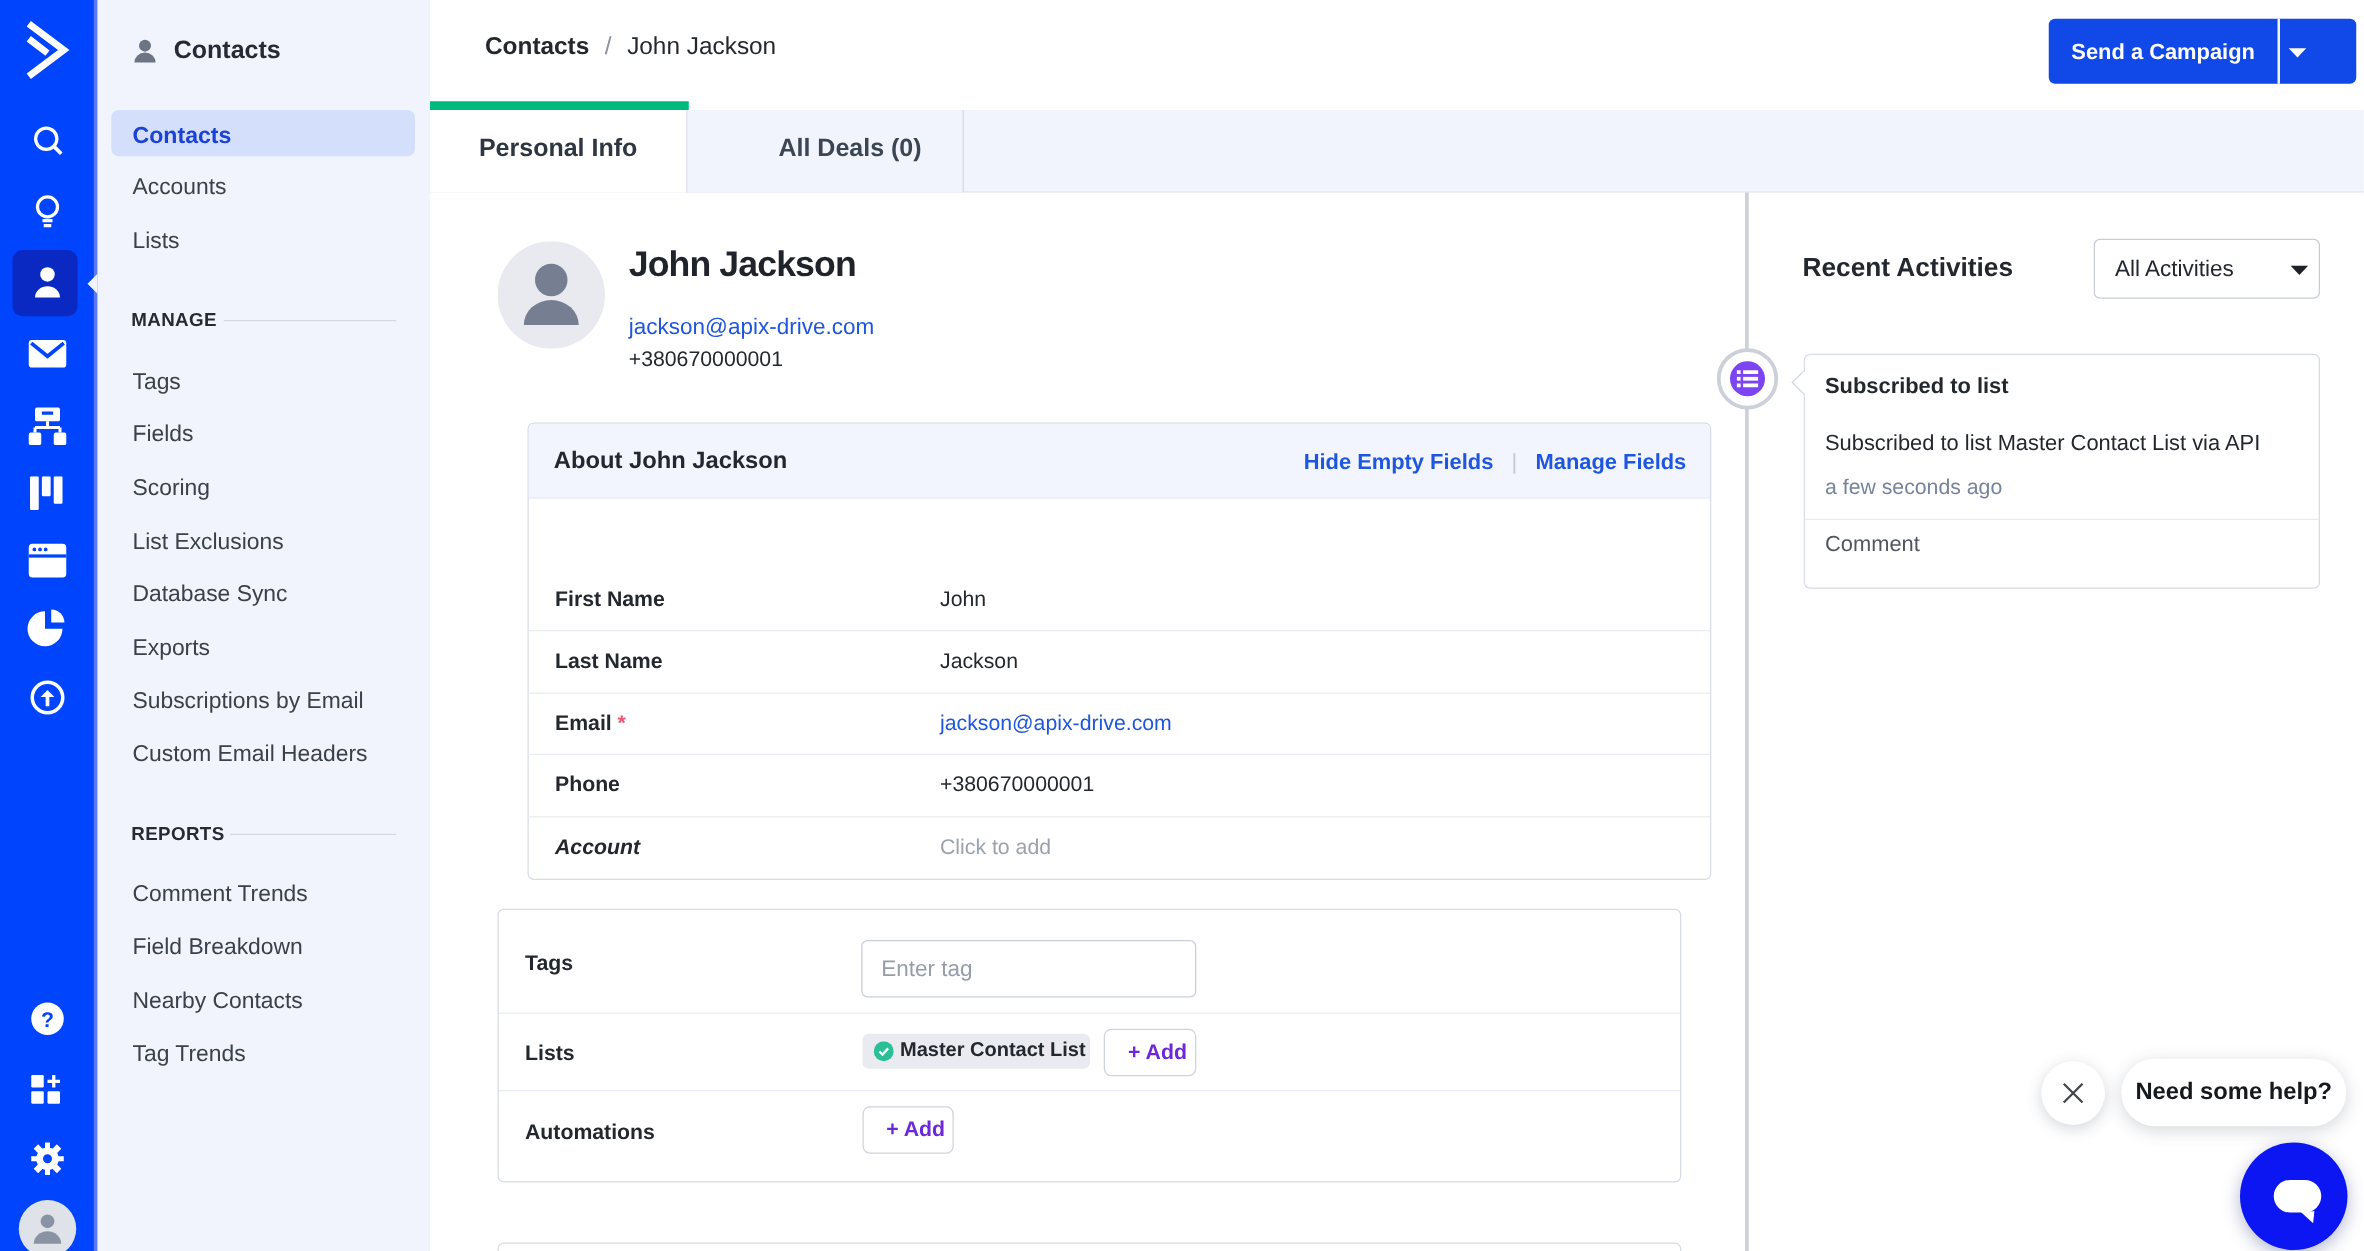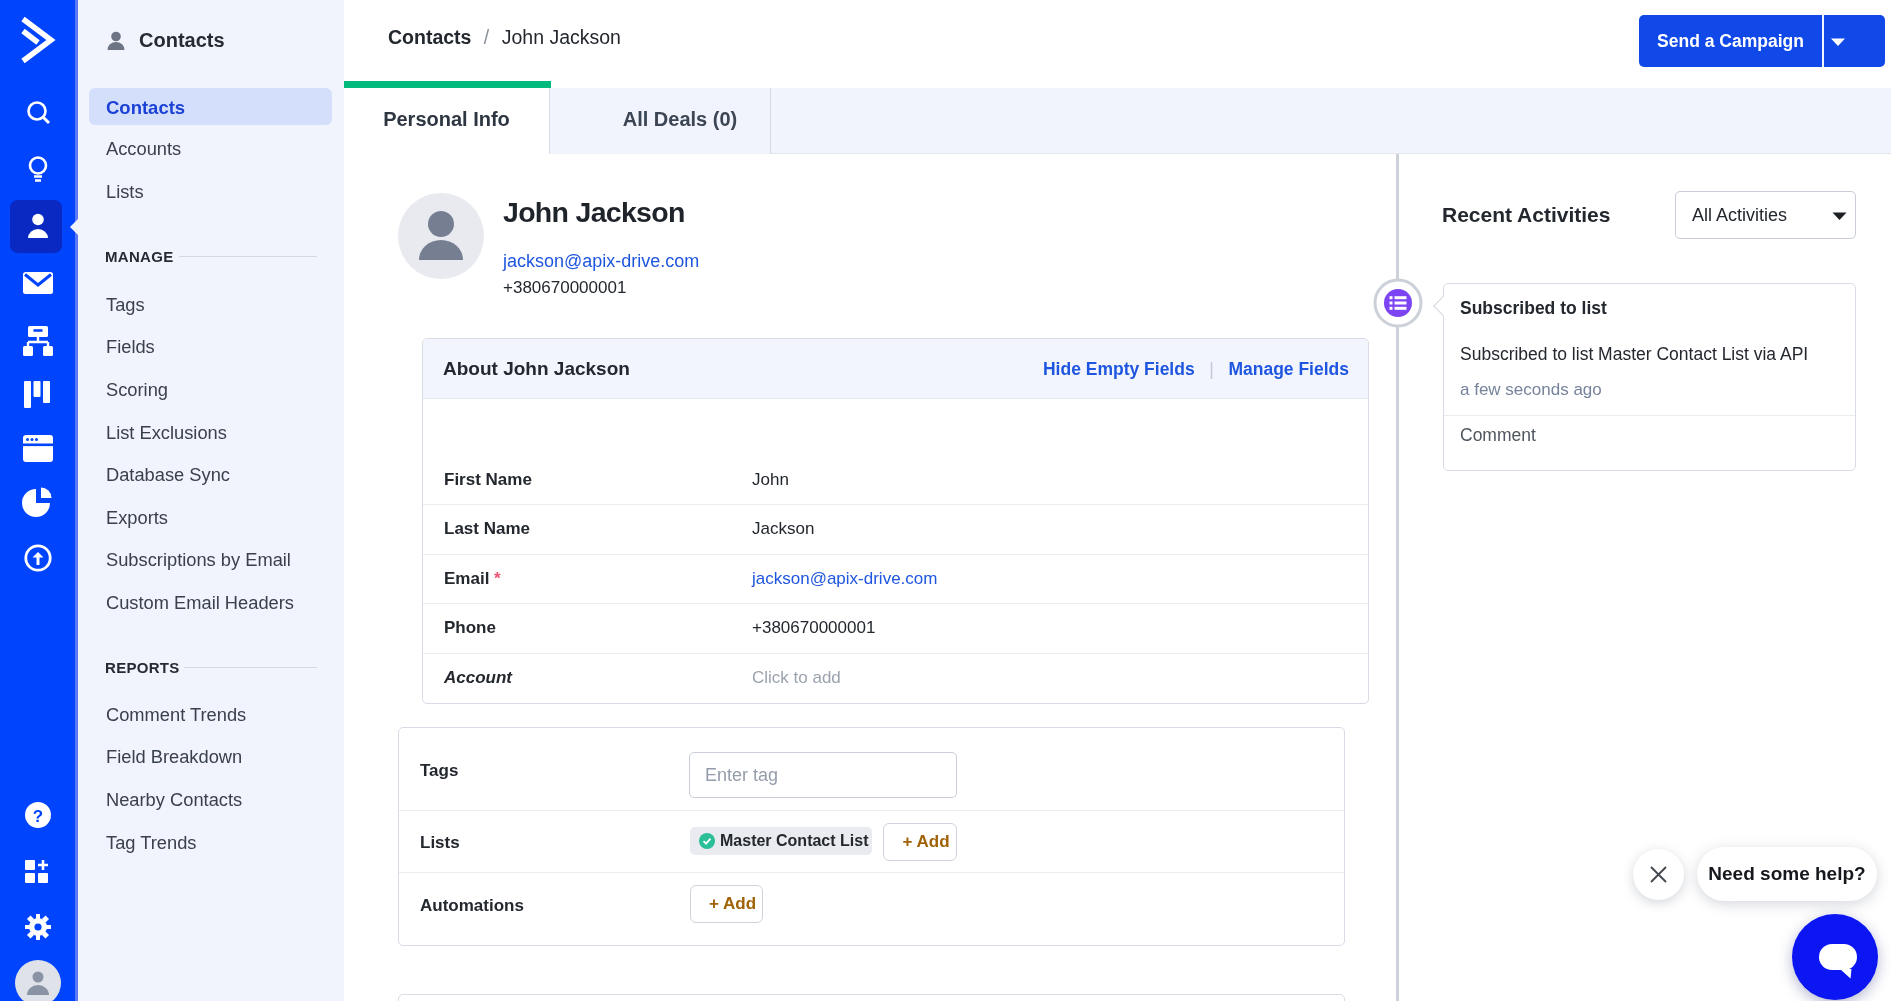--- a/index.html
+++ b/index.html
@@ -33,21 +33,21 @@
   #btnSend .lbl { position:absolute; left:0; top:0; width:183px; height:52px; line-height:52px; text-align:center;
       color:#fff; font-weight:bold; font-size:17.5px; }
   #btnSend .sep { position:absolute; left:183px; top:0; width:1.5px; height:52px; background:#f2f5ff; }
 
   .card { position:absolute; background:#fff; border:1px solid #d8dce4; border-radius:5px; }
   .rowline { position:absolute; left:0; width:100%; height:1px; background:#e9ecf1; }
   .flabel { position:absolute; left:21px; font-weight:bold; font-size:17px; color:#23272e; }
   .fval { position:absolute; left:329px; font-size:17px; color:#23272e; }
   .blue { color:#1f56df; }
   .addbtn { position:absolute; border:1px solid #cfd4dc; border-radius:6px; background:#fff;
-     font-weight:bold; font-size:17px; color:#a16207; text-align:center;padding-left:12px; }
+     font-weight:bold; font-size:17px; color:#6d28d9; text-align:center;padding-left:12px; }
 
   #vdivider { position:absolute; left:1396px; top:154px; width:2.5px; height:847px; background:#cdd1d9; }
 </style>
 </head>
 <body>
 <div id="leftbar">
   <div style="position:absolute;right:0;top:0;width:3.5px;height:1001px;background:#5b79f5;"></div>
   <div id="activeSq"></div>
 
   <svg class="licon" style="top:16px" width="78" height="50" viewBox="0 0 78 50">

